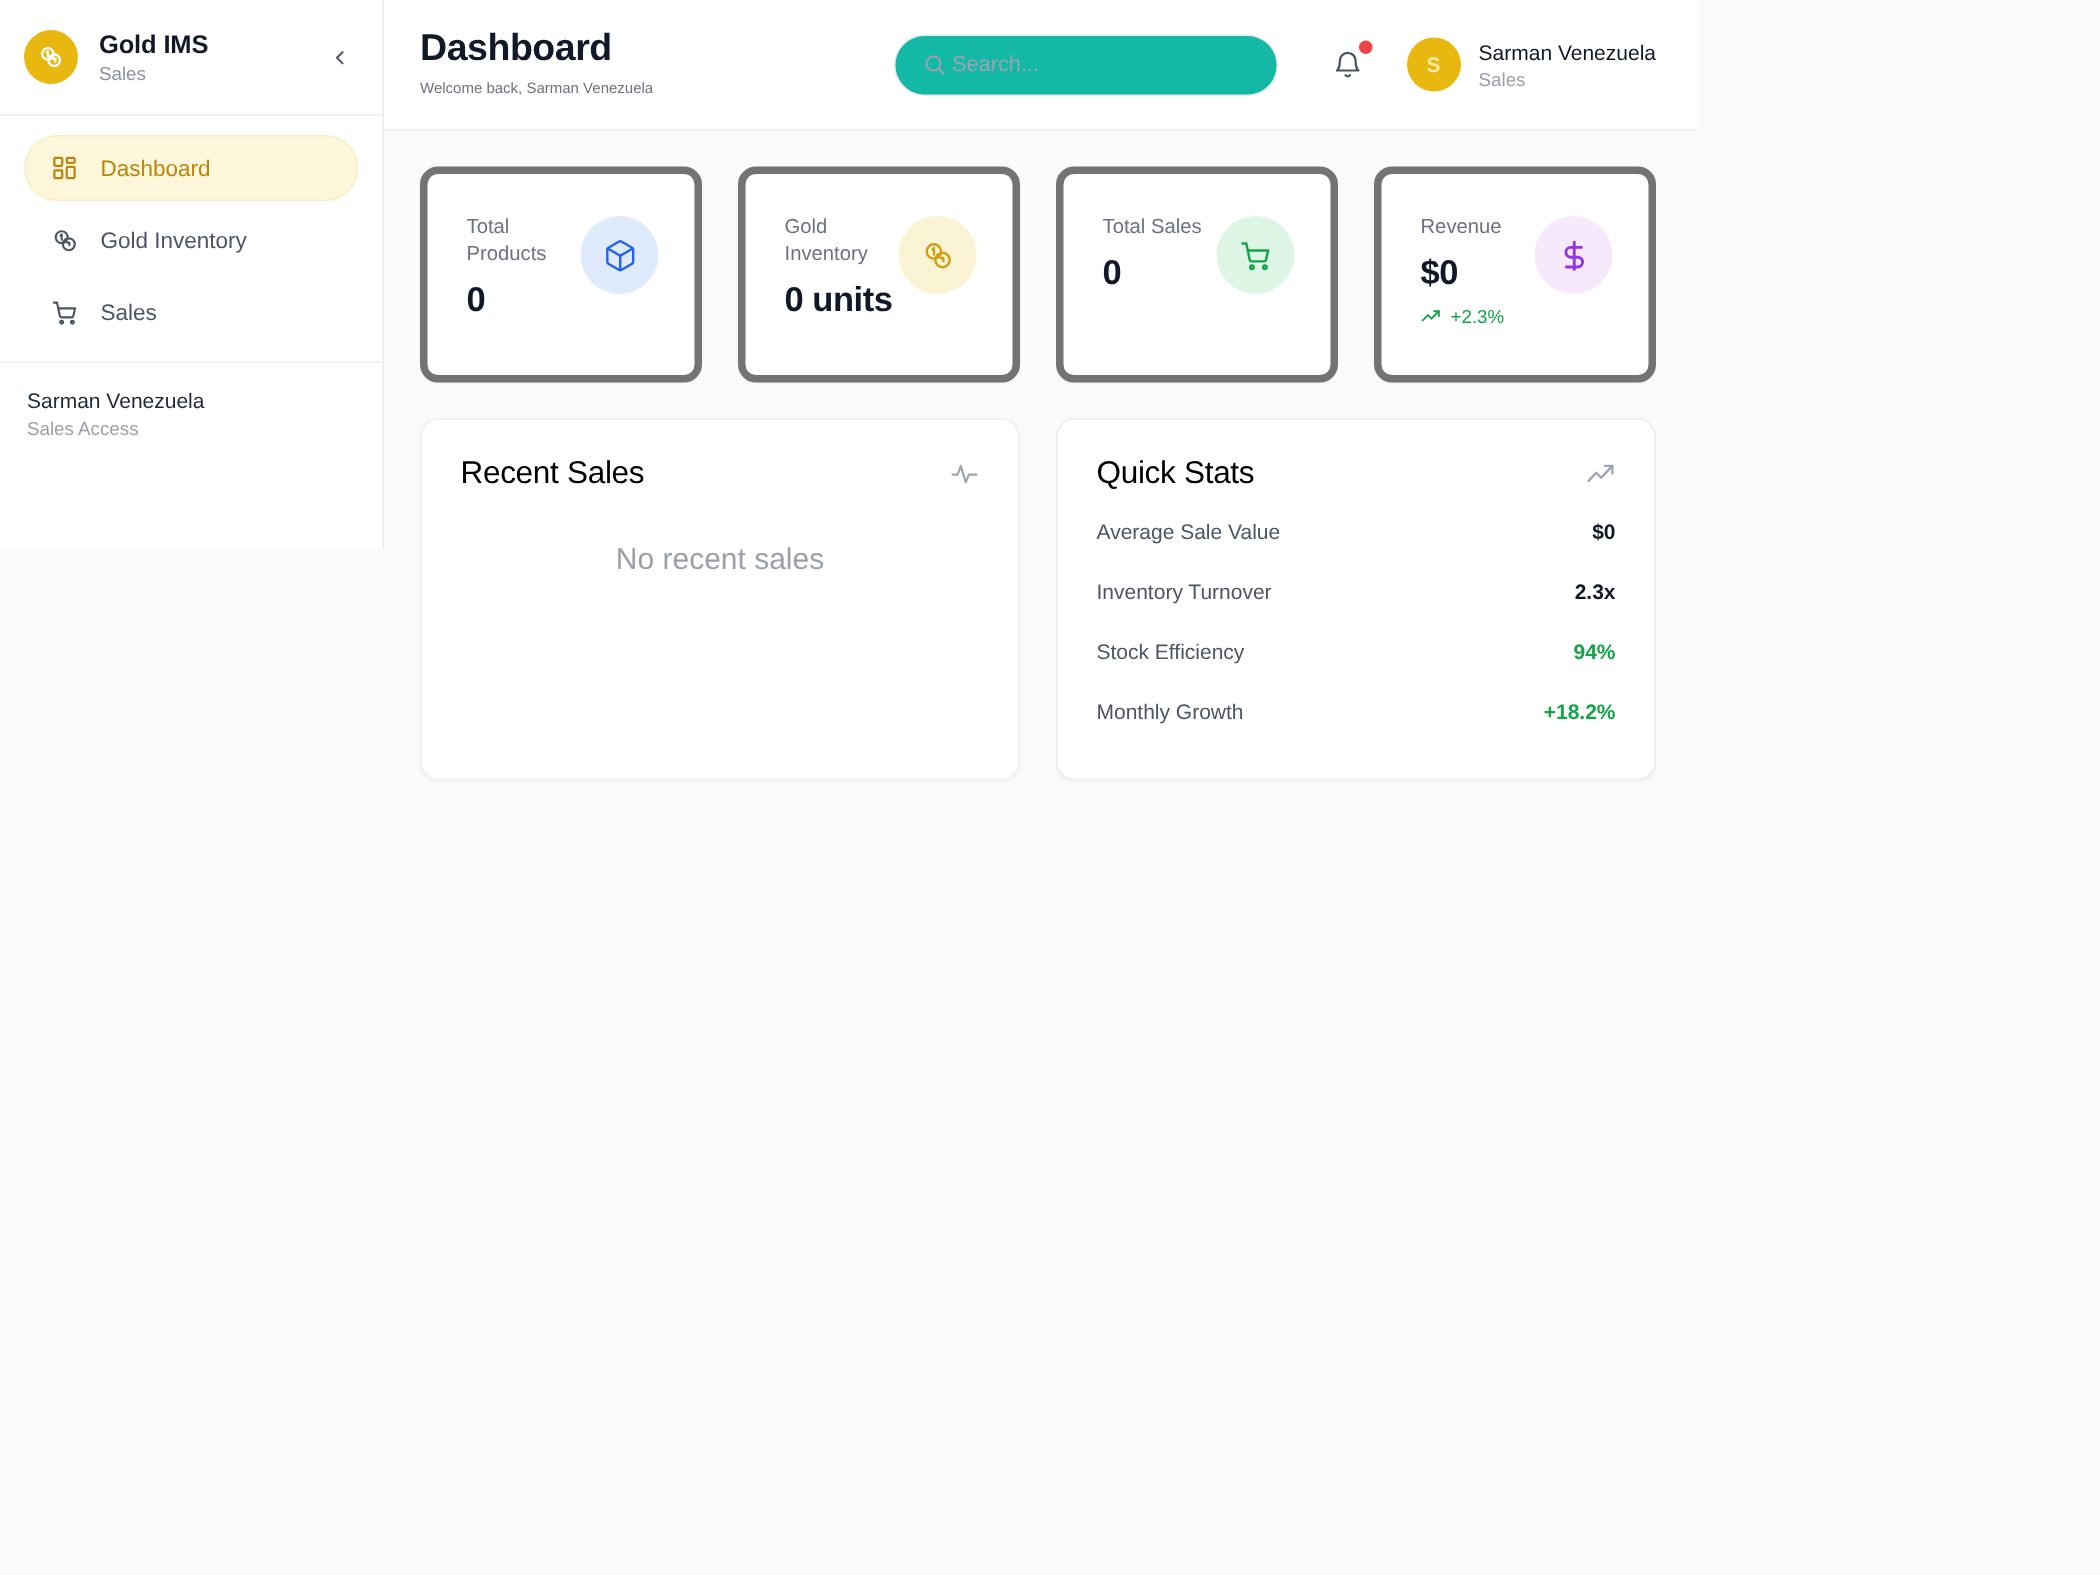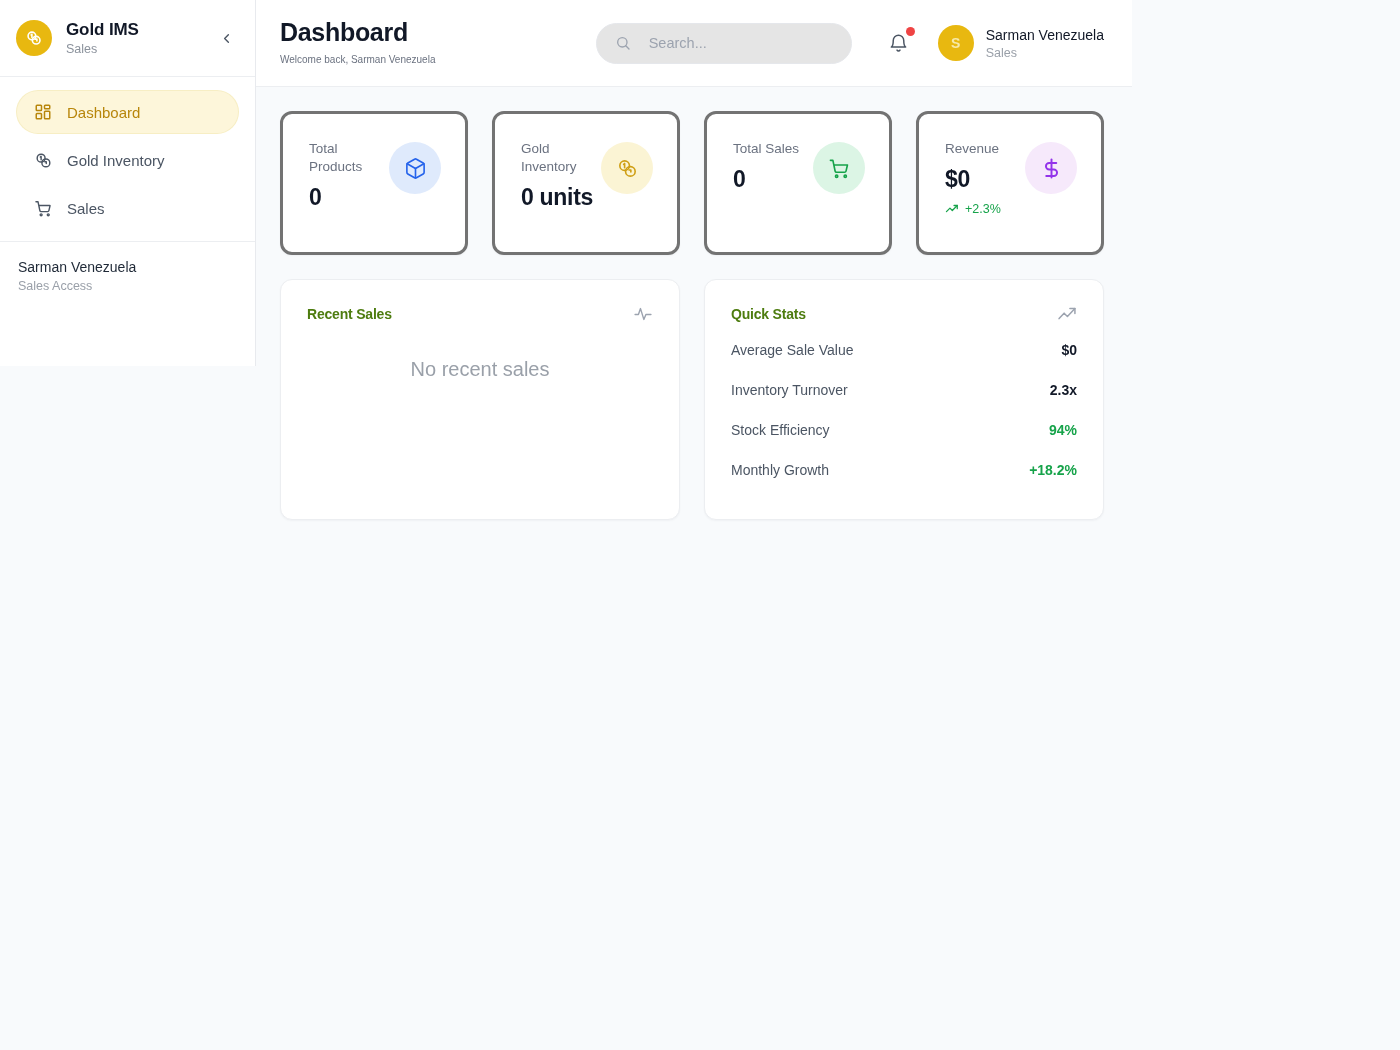--- a/index.html
+++ b/index.html
@@ -83,22 +83,22 @@
     padding: 0 28px 0 24px;
     flex: 0 0 87px;
   }
   .page-head { flex: 1 1 auto; min-width: 0; }
   .page-title { font-size: 25px; font-weight: bold; color: #111827; line-height: 30px; letter-spacing: -0.3px; }
   .page-welcome { font-size: 10px; color: #6b7280; line-height: 18px; margin-top: 4px; }
 
   .search-wrap {
     width: 256px; height: 41px;
     border: 1px solid #e5e7eb; border-radius: 21px;
-    background: #e5e5e5;
-    display: flex; align-items: center; gap: 18px;
+    background: #14b8a6;
+    display: flex; align-items: center; gap: 4px;
     padding: 0 18px;
     margin-right: 34px;
   }
   .search-input {
     border: none; outline: none; background: transparent;
     font-family: "Liberation Sans", sans-serif; font-size: 14.5px;
     color: #374151; width: 100%;
   }
   .search-input::placeholder { color: #9ca3af; }
 
@@ -114,21 +114,21 @@
     flex: 0 0 36px;
   }
   .user-name { font-size: 14px; color: #111827; line-height: 18px; }
   .user-role { font-size: 12.5px; color: #9aa0a9; line-height: 16px; margin-top: 1px; }
 
   .content { padding: 24px 28px 0 24px; }
 
   .stat-row { display: flex; gap: 24px; }
   .stat-card {
     flex: 1 1 0; min-width: 0;
-    background: #fff; border: 3px solid #737373; border-radius: 12px;
+    background: #fff; border: 5px solid #737373; border-radius: 12px;
     height: 144px;
     padding: 26px 24px 0 26px;
     display: flex; align-items: flex-start;
     box-shadow: 0 1px 2px rgba(16,24,40,0.04);
   }
   .sc-body { flex: 1 1 auto; min-width: 0; }
   .sc-label { font-size: 13.5px; color: #6b7280; line-height: 18px; }
   .sc-value { font-size: 23px; font-weight: bold; color: #111827; line-height: 28px; margin-top: 7px; letter-spacing: -0.3px; }
   .sc-trend { display: flex; align-items: center; gap: 6px; margin-top: 9px; font-size: 12.5px; color: #16a34a; }
   .sc-ico {
@@ -140,21 +140,21 @@
   .panel-row { display: flex; gap: 24px; margin-top: 24px; }
   .panel {
     flex: 1 1 0; min-width: 0;
     background: #fff; border: 1px solid #eceef1; border-radius: 12px;
     height: 241px;
     padding: 24px 26px;
     box-shadow: 0 1px 2px rgba(16,24,40,0.04);
     display: flex; flex-direction: column;
   }
   .panel-head { display: flex; align-items: center; justify-content: space-between; }
-  .panel-title { font-size: 14px; font-weight: bold; color: #4d7c0f; letter-spacing: -0.2px; }
+  .panel-title { font-size: 21px; font-weight: normal; color: #000000; letter-spacing: -0.2px; }
   .panel-ico { color: #9ca3af; display: flex; align-items: center; }
 
   .empty-msg { flex: 1 1 auto; display: flex; align-items: flex-start; justify-content: center; padding-top: 34px; color: #9aa0a9; font-size: 20px; }
 
   .qs-list { margin-top: 18px; }
   .qs-row { display: flex; justify-content: space-between; height: 40px; }
   .qs-label { font-size: 14px; color: #4b5563; }
   .qs-value { font-size: 14px; font-weight: bold; color: #111827; }
   .qs-value.pos { color: #16a34a; }
 </style>

